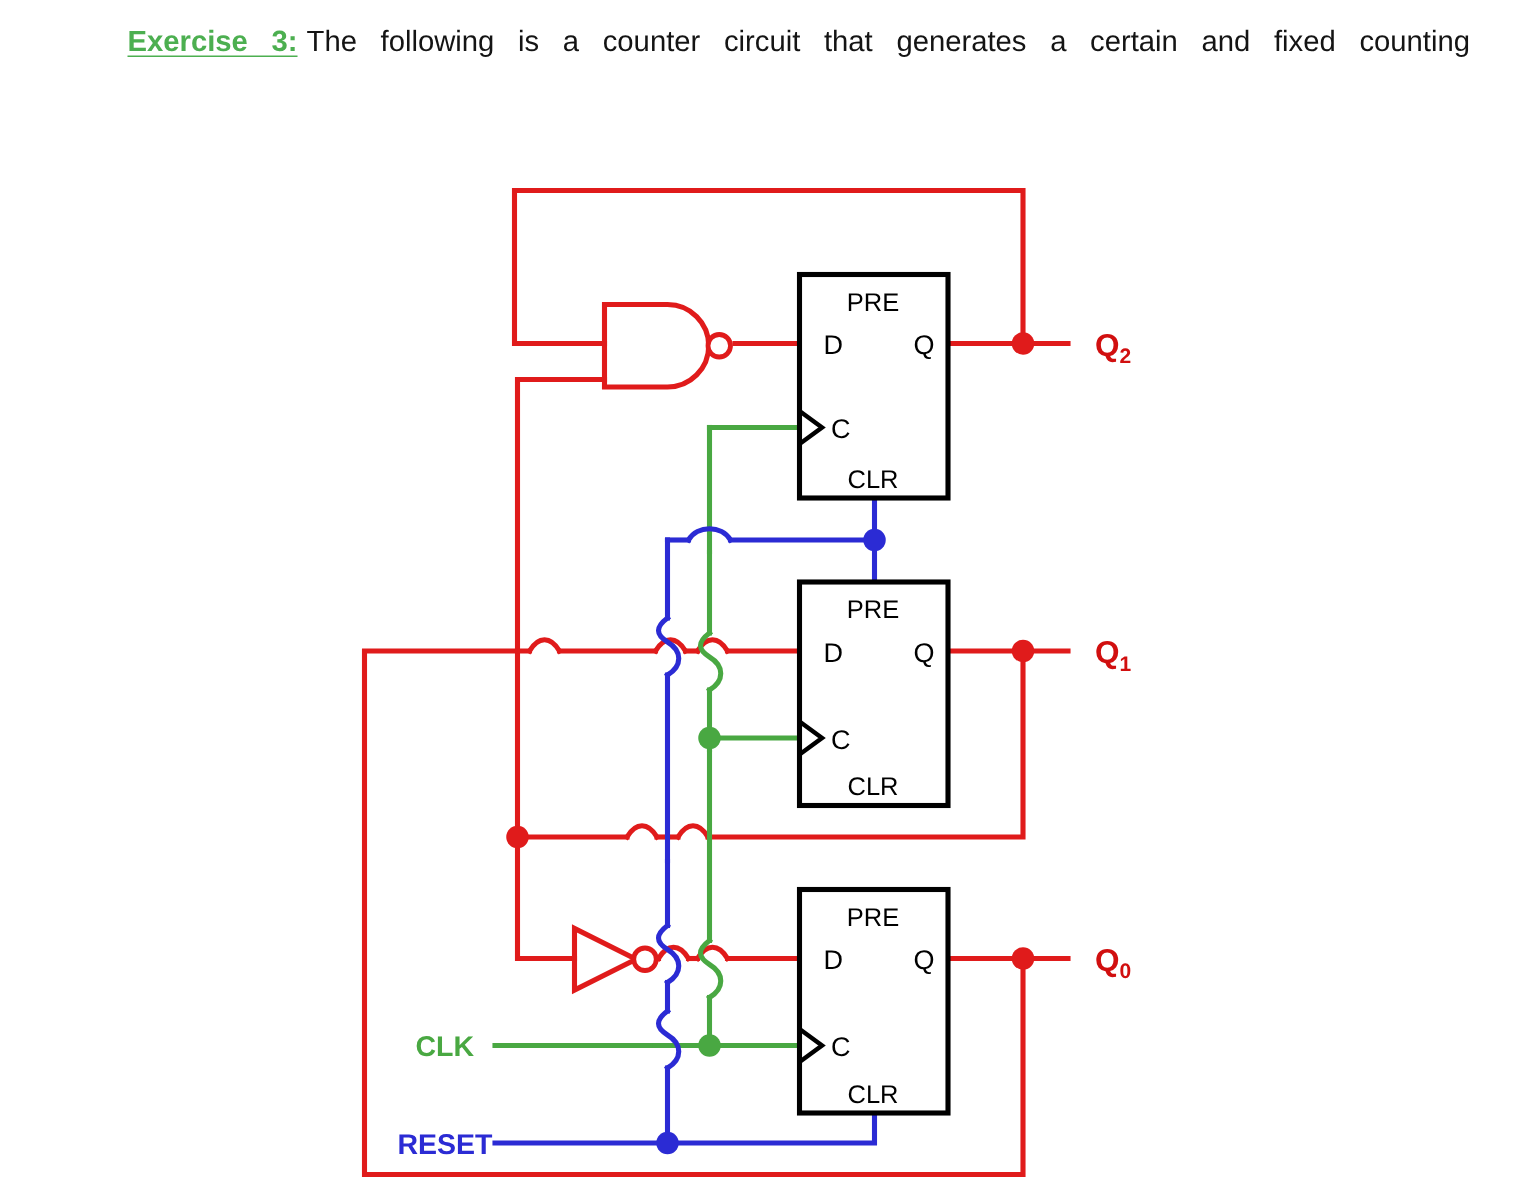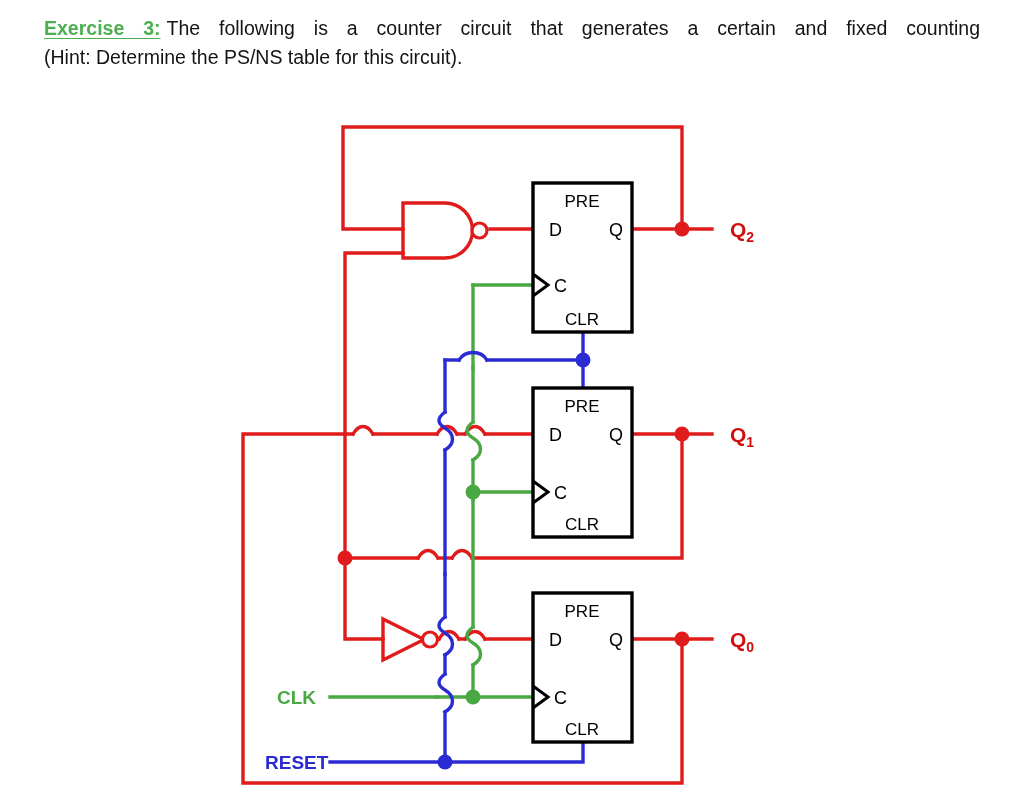--- a/index.html
+++ b/index.html
@@ -28,20 +28,21 @@
     color:#4caf50;
     font-weight:bold;
     text-decoration:underline;
     text-underline-offset:3px;
     margin-right:6px;
   }
   .q-line{display:block;}
   .q-line.just{
     text-align:justify;
     text-align-last:justify;
+    margin-left:41px;
   }
 
   
   #schematic{
     position:absolute;
     left:0; top:0;
     width:1024px; height:800px;
     pointer-events:none;
   }
   #schematic *{pointer-events:auto;}
@@ -71,21 +72,20 @@
 </style>
 </head>
 <body>
 
 <div id="page">
 
   <div class="question">
     <span class="q-line just">
       <span class="ex-label">Exercise 3:</span><span>The following is a counter circuit that generates a certain and fixed counting</span>
     </span>
-    <span class="q-line">(Hint: Determine the PS/NS table for this circuit).</span>
   </div>
 
   <svg id="schematic" viewBox="0 0 1024 800">
 
     <g stroke="#e01b1b" stroke-width="3.4" fill="none" stroke-linecap="square">
 
       <path d="M682,229 L682,127 L343,127 L343,229 L403,229"></path>
 
       <path d="M682,434 L682,558 L472,558"></path>
 

